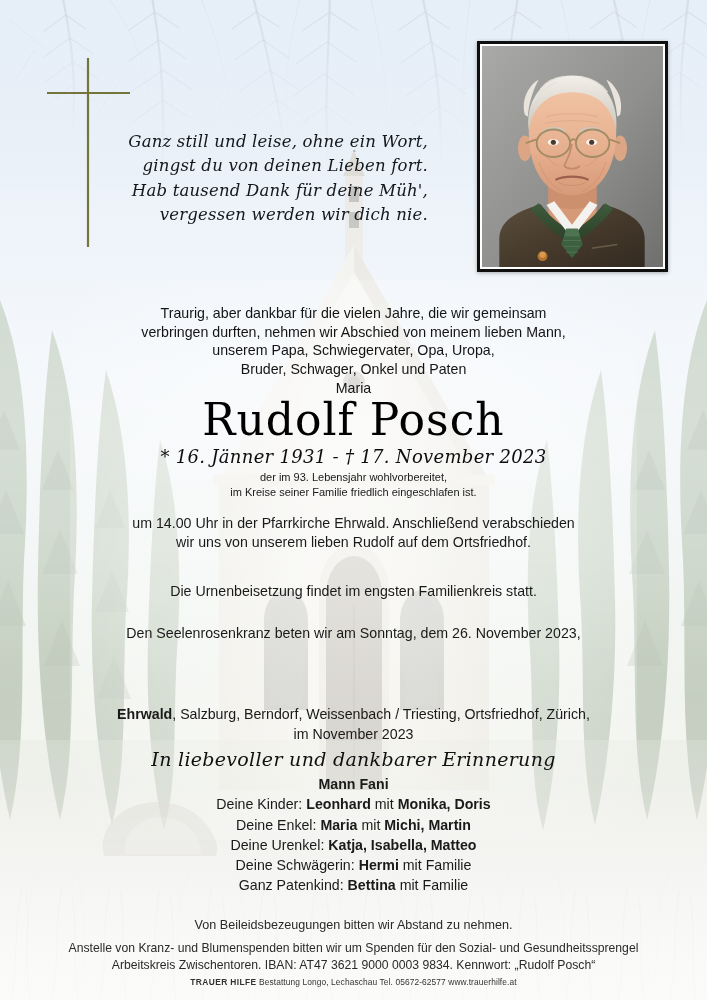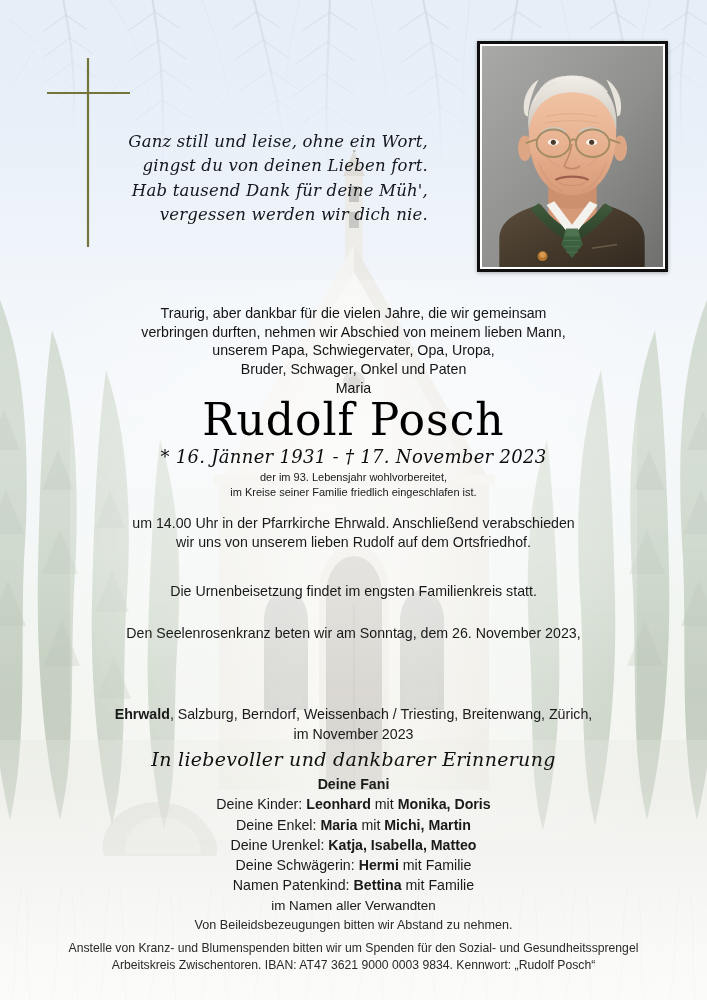--- a/index.html
+++ b/index.html
@@ -581,45 +581,45 @@
     <div class="block svc2">
       <div class="nw">Die Urnenbeisetzung findet im engsten Familienkreis statt.</div>
     </div>
 
     <div class="block svc3">
       <div class="nw">Den Seelenrosenkranz beten wir am Sonntag, dem 26. November 2023,</div>
     </div>
 
 
     <div class="block places">
-      <div class="nw"><b>Ehrwald</b><span>, Salzburg, Berndorf, Weissenbach / Triesting, Breitenwang, Zürich,</span></div>
+      <div class="nw"><b>Ehrwald</b><span>, Salzburg, Berndorf, Weissenbach / Triesting, Ortsfriedhof, Zürich,</span></div>
       <div class="nw">im November 2023</div>
     </div>
 
     <div class="block memory">In liebevoller und dankbarer Erinnerung</div>
 
     <div class="block family">
-      <div class="nw"><b>Deine Fani</b></div>
+      <div class="nw"><b>Mann Fani</b></div>
 
       <div class="nw"><span>Deine Kinder: </span><b>Leonhard</b><span> mit </span><b>Monika, Doris</b><span></span></div>
 
       <div class="nw"><span>Deine Enkel: </span><b>Maria</b><span> mit </span><b>Michi, Martin</b><span></span></div>
 
       <div class="nw"><span>Deine Urenkel: </span><b>Katja, Isabella, Matteo</b><span></span><b></b><span></span></div>
 
 
       <div class="nw"><span>Deine Schwägerin: </span><b>Hermi</b><span></span><b></b><span> mit Familie</span></div>
 
-      <div class="nw"><span>Namen Patenkind: </span><b>Bettina</b><span></span><b></b><span> mit Familie</span></div>
-
-      <div class="nw last">im Namen aller Verwandten</div>
+      <div class="nw"><span>Ganz Patenkind: </span><b>Bettina</b><span></span><b></b><span> mit Familie</span></div>
+
     </div>
 
     <div class="block notice">Von Beileidsbezeugungen bitten wir Abstand zu nehmen.</div>
 
     <div class="block donation">
       <div class="nw">Anstelle von Kranz- und Blumenspenden bitten wir um Spenden für den Sozial- und Gesundheitssprengel</div>
       <div class="nw">Arbeitskreis Zwischentoren. IBAN: AT47 3621 9000 0003 9834. Kennwort: „Rudolf Posch“</div>
     </div>
 
+    <div class="block footer"><b>TRAUER HILFE</b><span> Bestattung Longo, Lechaschau Tel. 05672-62577 www.trauerhilfe.at</span></div>
 
   </div>
 </div>
 
 </body></html>

